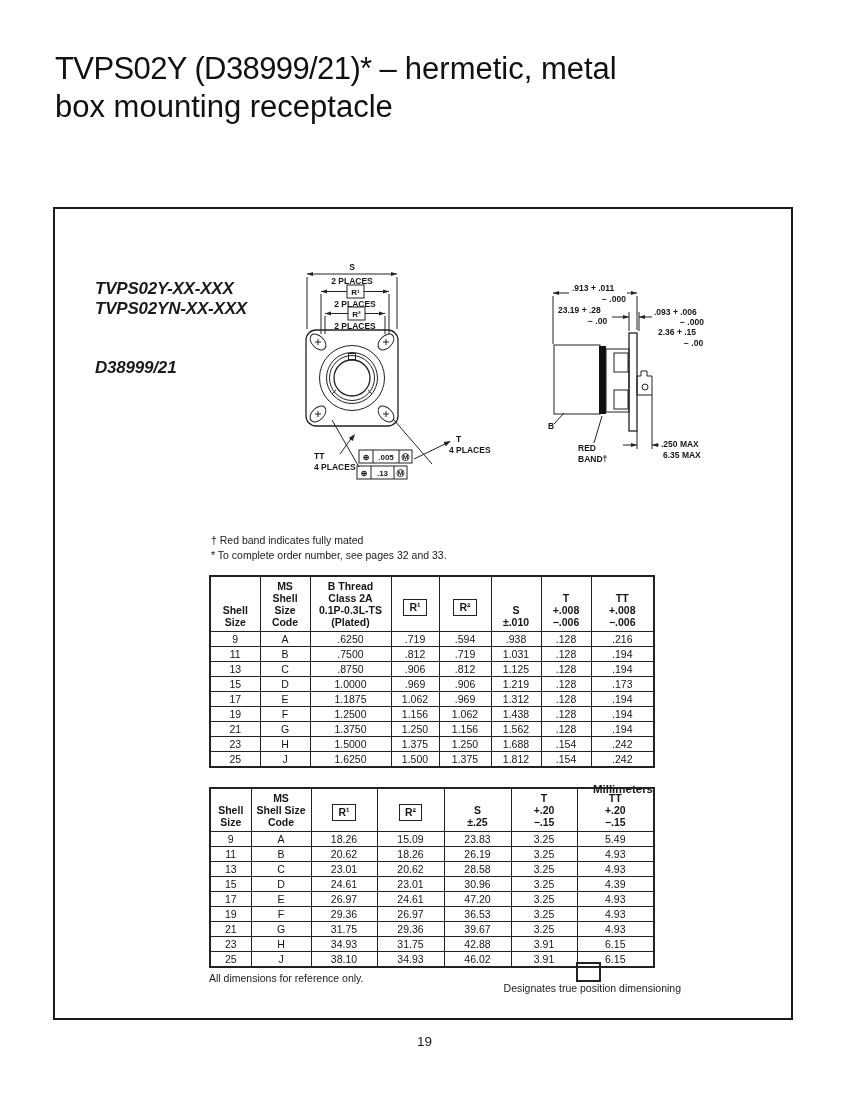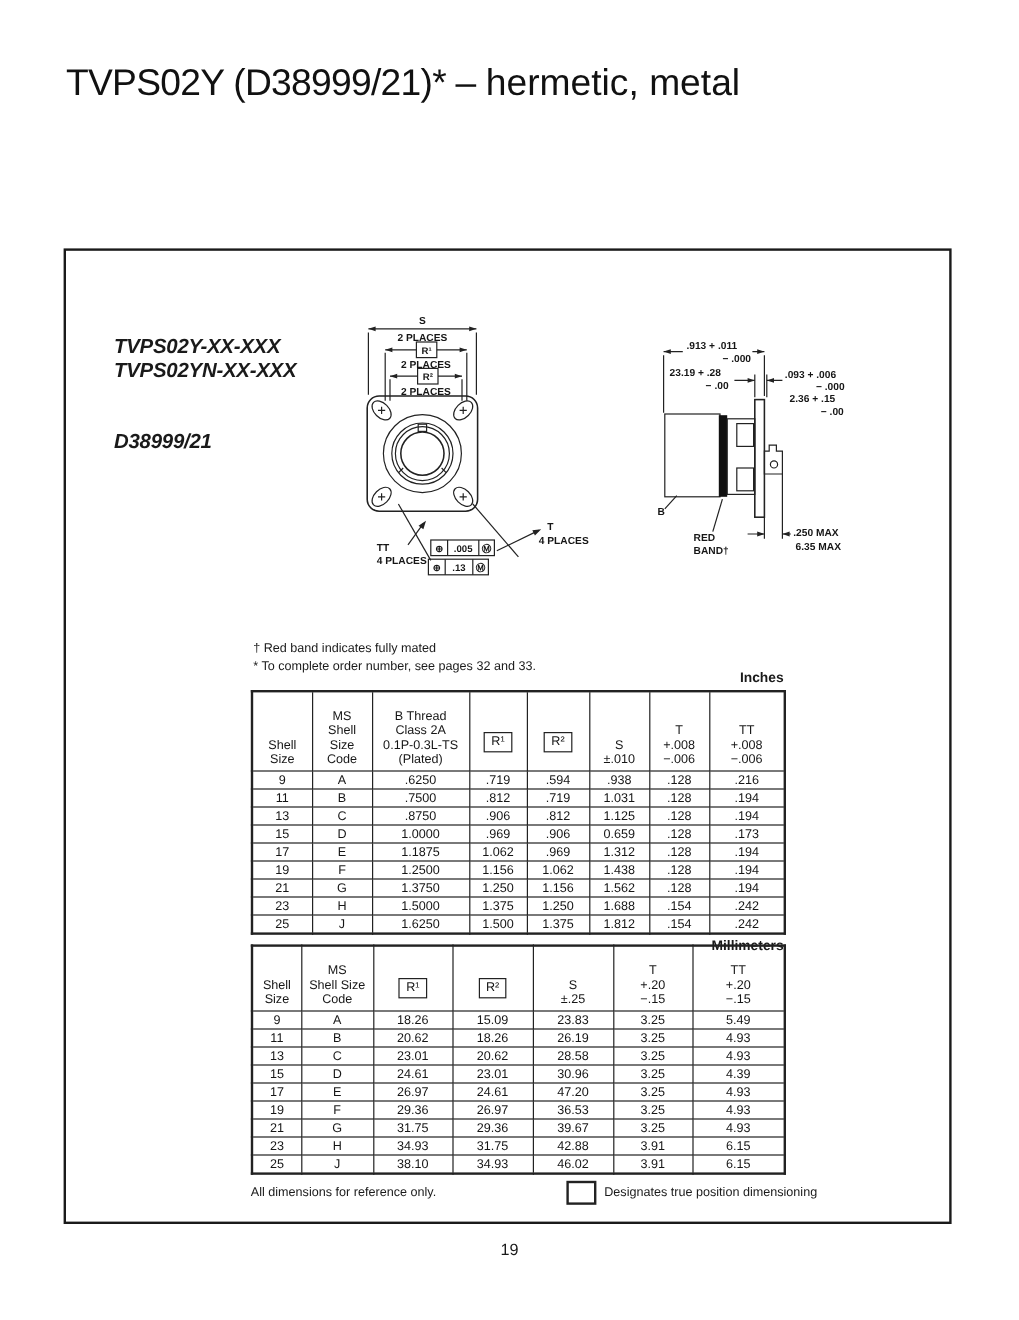--- a/index.html
+++ b/index.html
@@ -32,33 +32,33 @@
   .dim-table {
     position:absolute; left:154px; width:444px;
     border-collapse:collapse; table-layout:fixed;
     font-size:10.5px; color:#161616;
   }
   .t-inches { top:366px; }
   .t-mm { top:578px; }
   .dim-table, .dim-table th, .dim-table td { border:1px solid #222; }
   .dim-table { border-width:2px; }
   .dim-table th {
-    font-weight:normal; white-space:pre-line; vertical-align:bottom;
-    text-align:center; padding:14px 1px 3px; line-height:12px;
+    font-weight:bold; white-space:pre-line; vertical-align:bottom;
+    text-align:center; padding:3px 1px 3px; line-height:12px;
   }
   .dim-table td { text-align:center; padding:0 2px; height:14px; line-height:13px; }
   .tp-box { display:inline-block; border:1px solid #222; padding:1px 5px 2px; }
   .t-inches .tp-box { margin-bottom:12px; }
   .t-mm .tp-box { margin-bottom:7px; }
   .footer-row {
-    position:absolute; left:154px; top:775px; width:472px;
+    position:absolute; left:154px; top:753px; width:472px;
     display:flex; justify-content:space-between; align-items:center;
     font-size:10.5px;
   }
-  .footer-right { display:flex; align-items:center; }
+  .footer-right { display:flex; align-items:center;flex-direction:column; }
   .tp-square {
     width:21px; height:16px; border:2px solid #222;
     display:inline-block; margin-right:7px;
   }
   .pageno {
     position:absolute; left:0; top:1034px; width:100%;
     text-align:center; font-size:13.5px;
   }
   .dwg { position:absolute; }
   .fv { left:228px; top:48px; }
@@ -71,20 +71,21 @@
   .lnth { stroke:#222; stroke-width:1.3; fill:none; }
   .ar   { fill:#222; stroke:none; }
 </style>
 </head>
 <body>
 
 <div class="page">
 
   <h1 class="title">
     <span class="b">TVPS02Y (D38999/21)* –</span><span> hermetic, metal</span><br>
+    <span>box mounting receptacle</span>
   </h1>
 
   <div class="frame">
 
     <div class="partnos">
       <div>TVPS02Y-XX-XXX</div>
       <div>TVPS02YN-XX-XXX</div>
       <div class="specno">D38999/21</div>
     </div>
 
@@ -235,21 +236,20 @@
         <text class="dt" x="36" y="190">BAND†</text>
         <line class="ln" x1="52" y1="171" x2="60" y2="144"></line>
       </g>
     </svg>
 
     <div class="notes">
       <div>† Red band indicates fully mated</div>
       <div>* To complete order number, see pages 32 and 33.</div>
     </div>
 
-    <div class="unit-label lbl-inches">Inches</div>
 
     <table class="dim-table t-inches">
       <colgroup>
         <col style="width:50px">
           <col style="width:50px">
           <col style="width:81px">
           <col style="width:48px">
         <col style="width:52px">
           <col style="width:50px">
           <col style="width:50px">
@@ -309,21 +309,21 @@
             <td>1.125</td>
             <td>.128</td>
             <td>.194</td>
           </tr>
           <tr>
             <td>15</td>
             <td>D</td>
             <td>1.0000</td>
             <td>.969</td>
             <td>.906</td>
-            <td>0.659</td>
+            <td>1.219</td>
             <td>.128</td>
             <td>.173</td>
           </tr>
           <tr>
             <td>17</td>
             <td>E</td>
             <td>1.1875</td>
             <td>1.062</td>
             <td>.969</td>
             <td>1.312</td>

